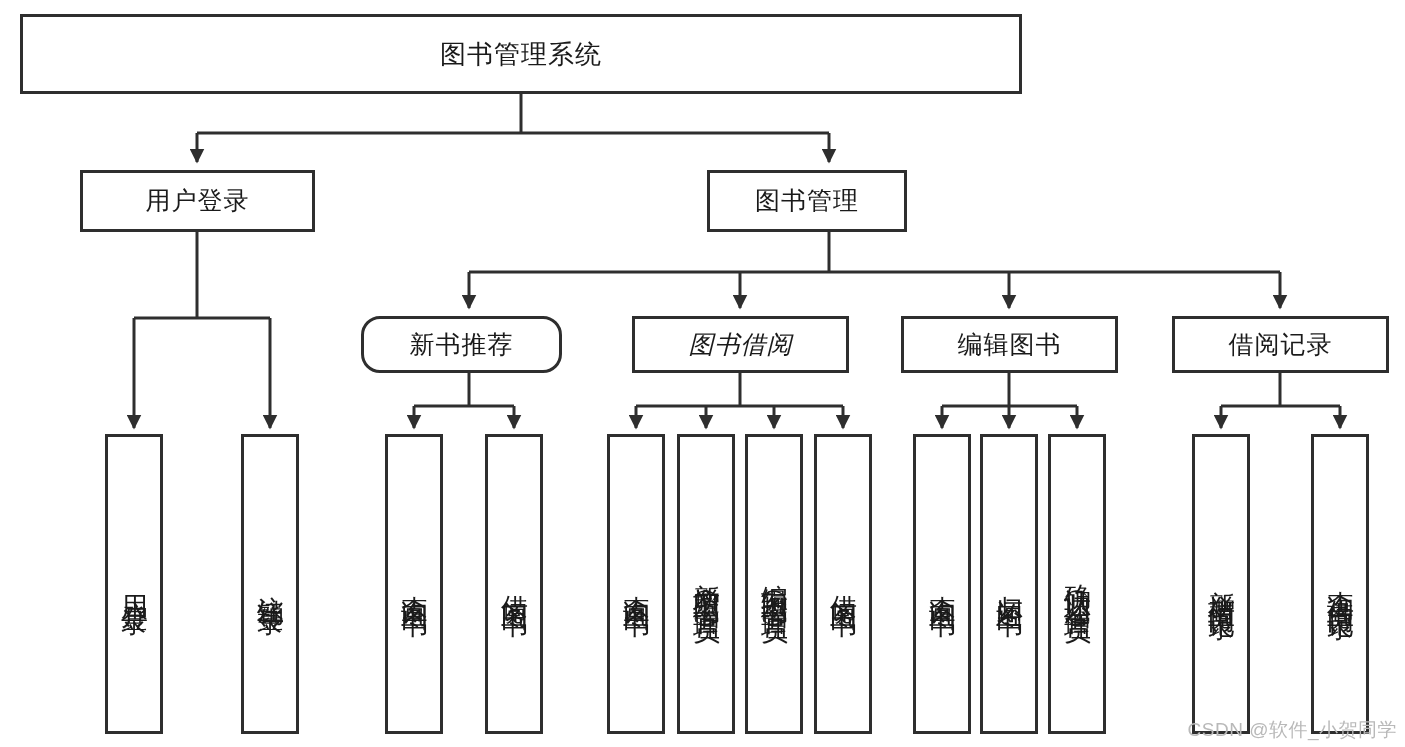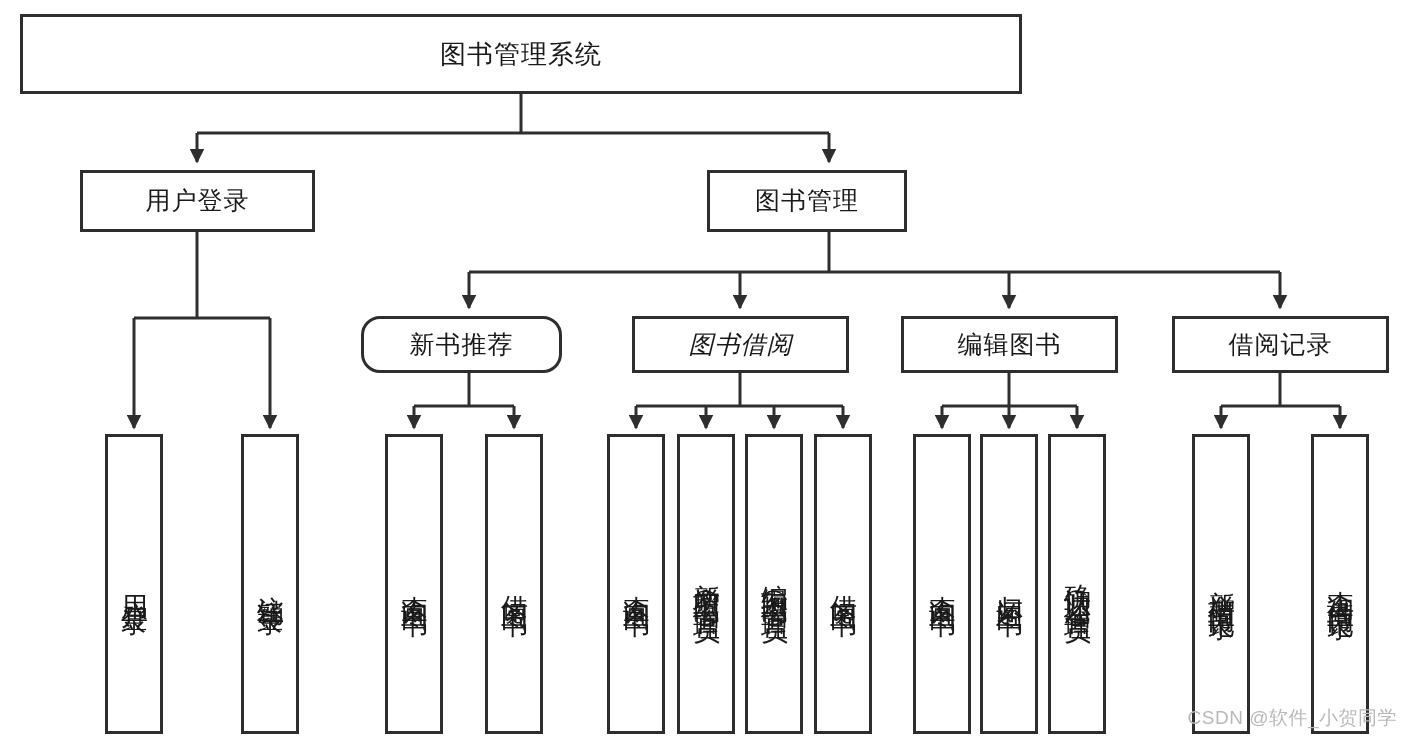--- a/index.html
+++ b/index.html
@@ -58,21 +58,21 @@
     writing-mode: vertical-rl;
     text-orientation: upright;
     font-size: 27px;
     line-height: 1.0;
     letter-spacing: 5px;
     white-space: nowrap;
   }
   .watermark {
     position: absolute;
     right: 8px;
-    bottom: 16px;
+    bottom: 4px;
     font-size: 19px;
     color: #b9b9b9;
     letter-spacing: 0.5px;
     white-space: nowrap;
     user-select: none;
   }
 </style>
 </head>
 <body>
 

